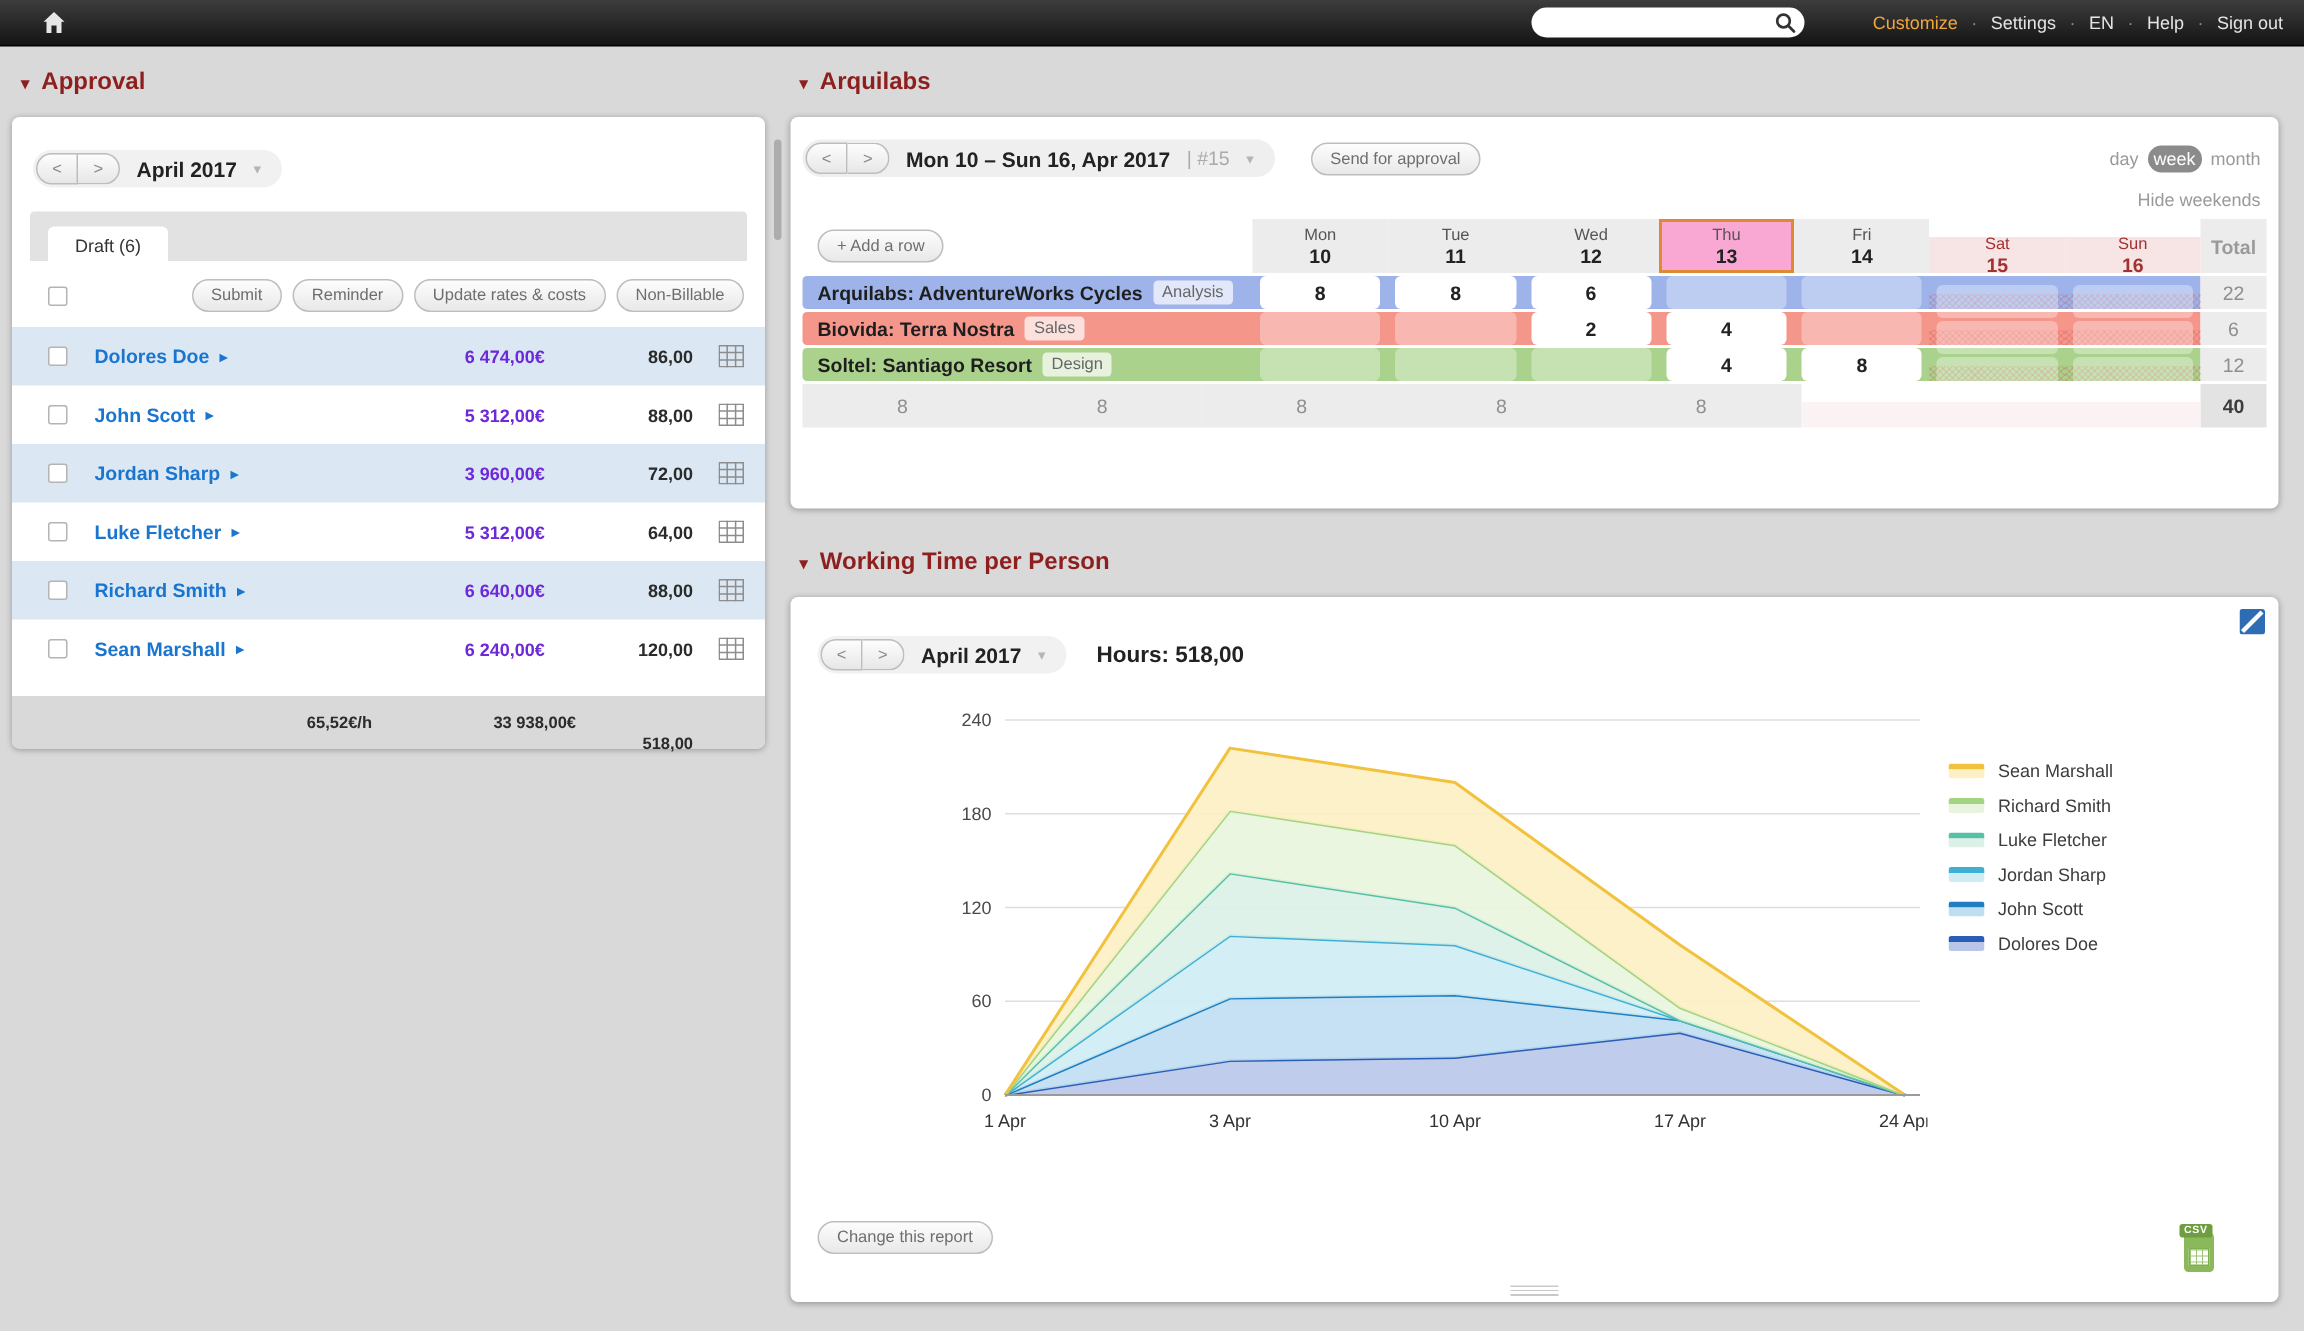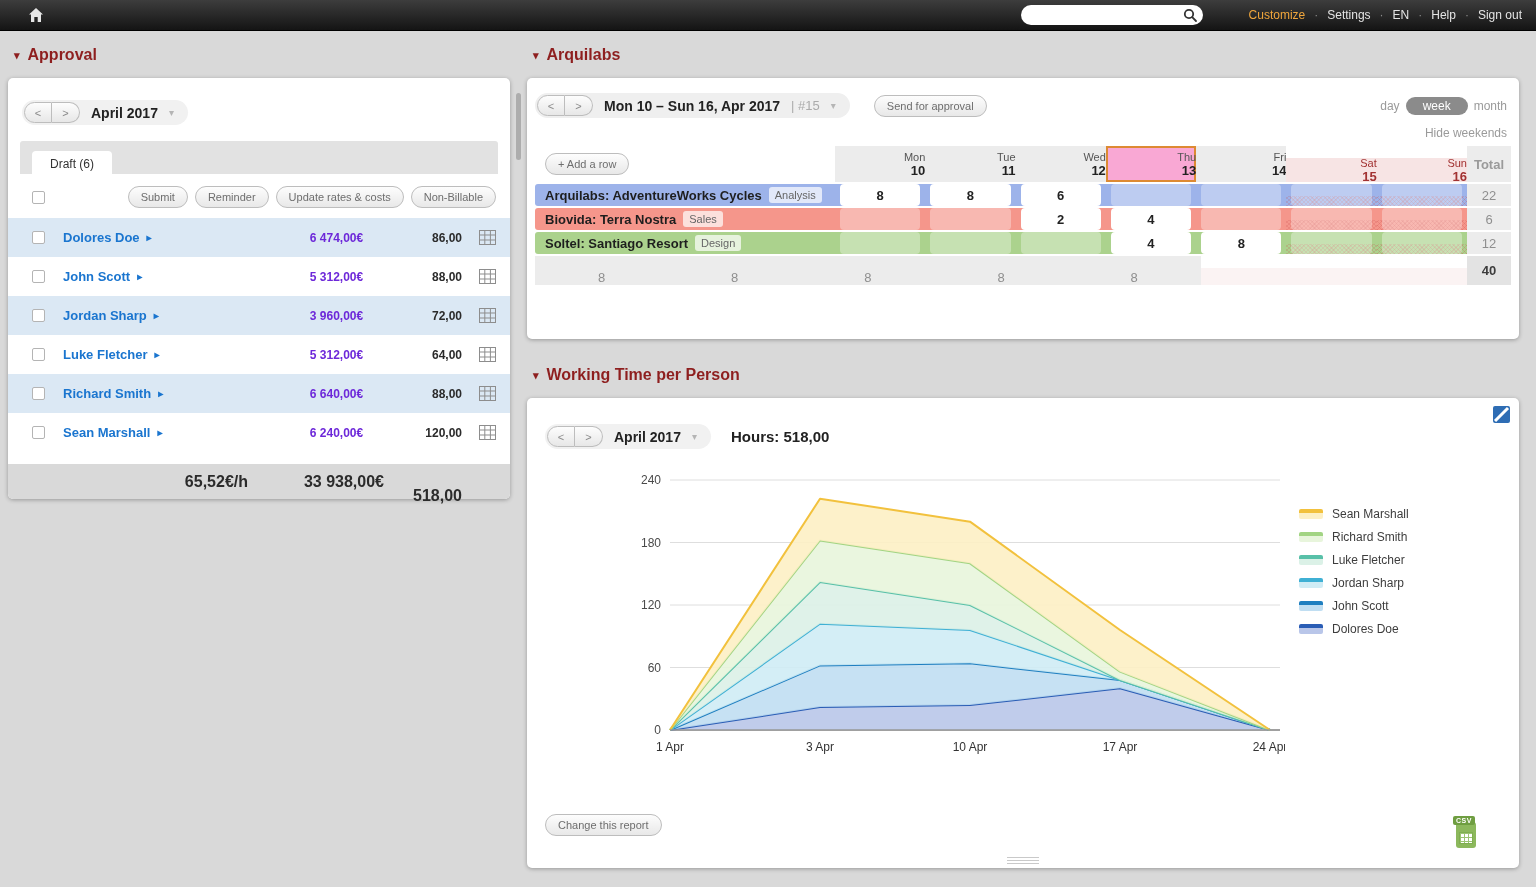--- a/index.html
+++ b/index.html
@@ -46,43 +46,43 @@
   .appr-toolbar .checkbox { margin-right:auto; }
   .appr-toolbar .btn { margin-left:7px; }
   .appr-row { display:flex; align-items:center; height:39px; padding:0 14px 0 24px; }
   .appr-row.alt { background:#dbe8f4; }
   .appr-row .checkbox { margin-right:18px; }
   .person-link { color:#1a75cf; font-size:13px; font-weight:bold; cursor:pointer; display:flex; align-items:center; gap:7px; flex:1; }
   .person-link .caret { font-size:10px; }
   .appr-amount { width:115px; text-align:center; font-size:12px; font-weight:bold; color:#6d28d9; }
   .appr-hours { width:68px; text-align:right; font-size:12px; font-weight:bold; color:#2b2b2b; }
   .grid-icon { width:34px; display:flex; justify-content:flex-end; cursor:pointer; }
-  .appr-footer { display:flex; align-items:center; justify-content:flex-end; background:#d9d9d9; height:35px; margin-top:12px; padding:0 14px 0 24px; font-size:16px; font-weight:bold; color:#2b2b2b; border-radius:0 0 5px 5px; }
+  .appr-footer { display:flex; align-items:center; justify-content:flex-end; background:#d9d9d9; height:35px; margin-top:12px; padding:0 14px 0 24px; font-size:11px; font-weight:bold; color:#2b2b2b; border-radius:0 0 5px 5px; }
   .appr-footer .f-rate { margin-right:16px; }
   .appr-footer .f-amount { width:120px; text-align:right; }
   .appr-footer .f-hours { width:78px; text-align:right; margin-right:34px;margin-top:28px; }
 
   
   .ts-panel { height:261px; padding:8px 8px 0 8px; }
   .ts-toolbar { display:flex; align-items:center; margin-top:7px; }
   .ts-toolbar .nav-lozenge { background:#efefef; }
   .week-label { font-size:14px; font-weight:bold; color:#222; }
   .week-num { font-size:13px; color:#ababab; }
   .ts-toolbar .btn { margin-left:24px; }
   .view-toggle { margin-left:auto; display:flex; align-items:center; gap:6px; font-size:12px; color:#9a9a9a; margin-right:4px; }
   .view-toggle span { cursor:pointer; }
-  .view-toggle .active { background:#8b8b8b; color:#fff; border-radius:10px; padding:2px 17px; }
+  .view-toggle .active { background:#8b8b8b; color:#fff; border-radius:10px; padding:2px 4px; }
   .hide-weekends { text-align:right; font-size:12px; color:#9a9a9a; margin:8px 4px 6px 0; }
   .hide-weekends span { cursor:pointer; }
 
   .ts-grid { margin-top:2px; }
   .ts-line { display:flex; margin-bottom:2px; }
   .ts-label-area { width:300px; flex:none; display:flex; align-items:center; padding-left:10px; }
   .ts-cols { display:flex; flex:1; }
-  .ts-col { flex:1; position:relative; display:flex; align-items:flex-end; justify-content:center; }
+  .ts-col { flex:1; position:relative; display:flex; align-items:center; justify-content:center; }
   .ts-total-col { width:44px; flex:none; display:flex; align-items:center; justify-content:center; }
 
   .ts-head { height:36px; }
   .ts-head .ts-col { background:#ececec; flex-direction:column; justify-content:center; }
   .ts-head .dow { font-size:11px; color:#555; }
   .ts-head .dnum { font-size:13px; font-weight:bold; color:#222; }
   .weekend-hatch { background-image:repeating-linear-gradient(45deg, rgba(205,80,80,.22) 0 1px, transparent 1px 3px), repeating-linear-gradient(-45deg, rgba(205,80,80,.22) 0 1px, transparent 1px 3px);margin-top:12px; }
   .ts-head .ts-col.weekend { background-color:#f7e4e4; }
   .ts-head .ts-col.weekend .dow, .ts-head .ts-col.weekend .dnum { color:#a23232; }
   .ts-head .ts-col.today { box-shadow:inset 0 0 0 2px #dd8a33; background:#f9a8d4; }

